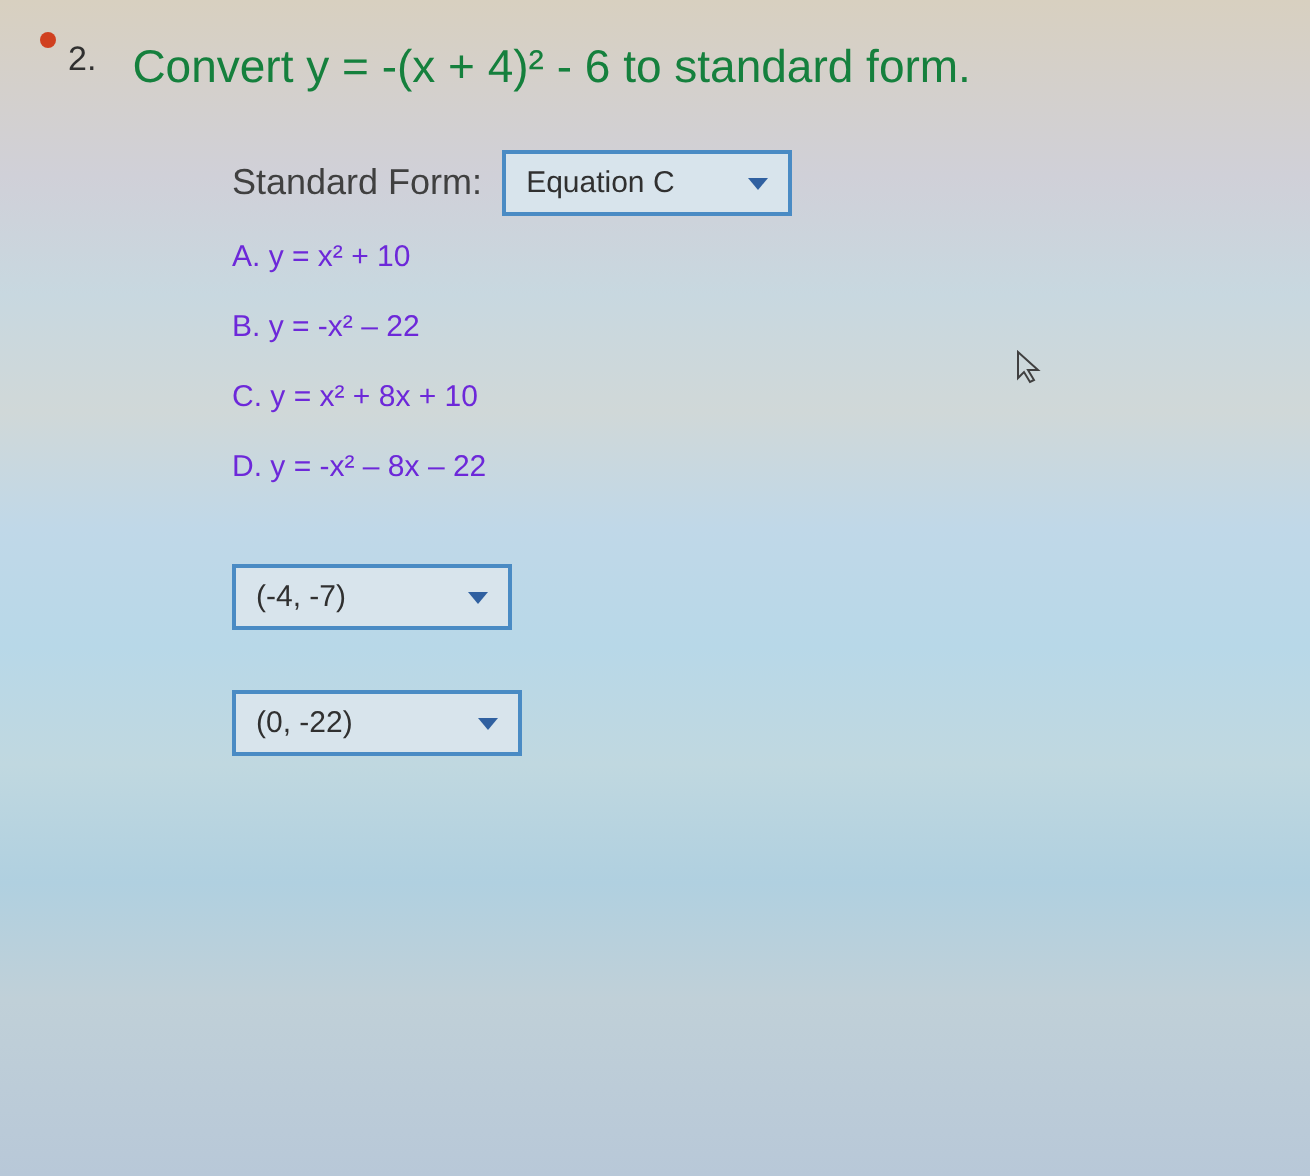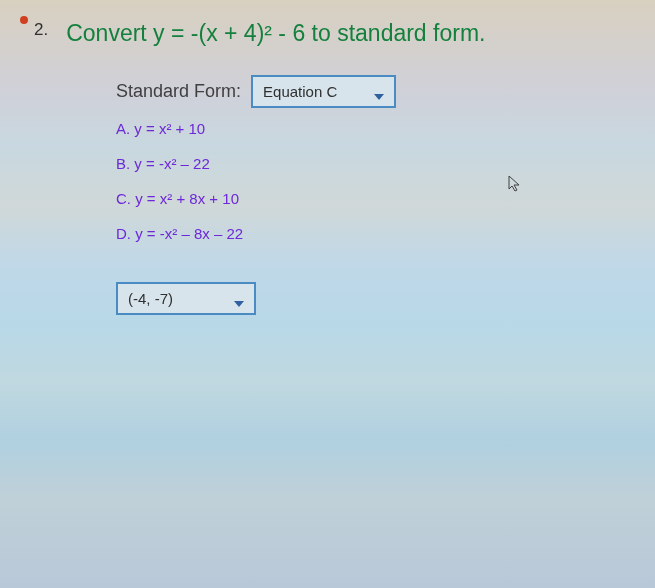--- a/index.html
+++ b/index.html
@@ -65,21 +65,21 @@
     .label {
       font-size: 18px;
       color: #404040;
       margin-right: 10px;
     }
     .dropdown {
       border: 2px solid #4a8bc4;
       background: #d8e4ec;
       padding: 6px 10px;
       display: inline-flex;
-      align-items: flex-end;
+      align-items: center;
       justify-content: space-between;
       min-width: 130px;
       font-size: 15px;
       color: #303030;
       cursor: pointer;
     }
     .dropdown-text {
       margin-right: 12px;
     }
     .chevron {
@@ -137,20 +137,24 @@
 
     <div class="row section">
       <div class="dropdown" style="min-width:140px;">
         <span class="dropdown-text">(-4, -7)</span>
         <span class="chevron"></span>
       </div>
     </div>
 
 
     <div class="row section">
+      <div class="dropdown" style="min-width:145px;">
+        <span class="dropdown-text">(0, -22)</span>
+        <span class="chevron"></span>
+      </div>
     </div>
   </div>
 
   <div class="cursor">
     <svg width="14" height="18" viewBox="0 0 14 18">
       <path d="M1 1 L1 14 L4 11 L7 16 L9 15 L6 10 L11 10 Z" fill="none" stroke="#404040" stroke-width="1"></path>
     </svg>
   </div>
 </div>
 

